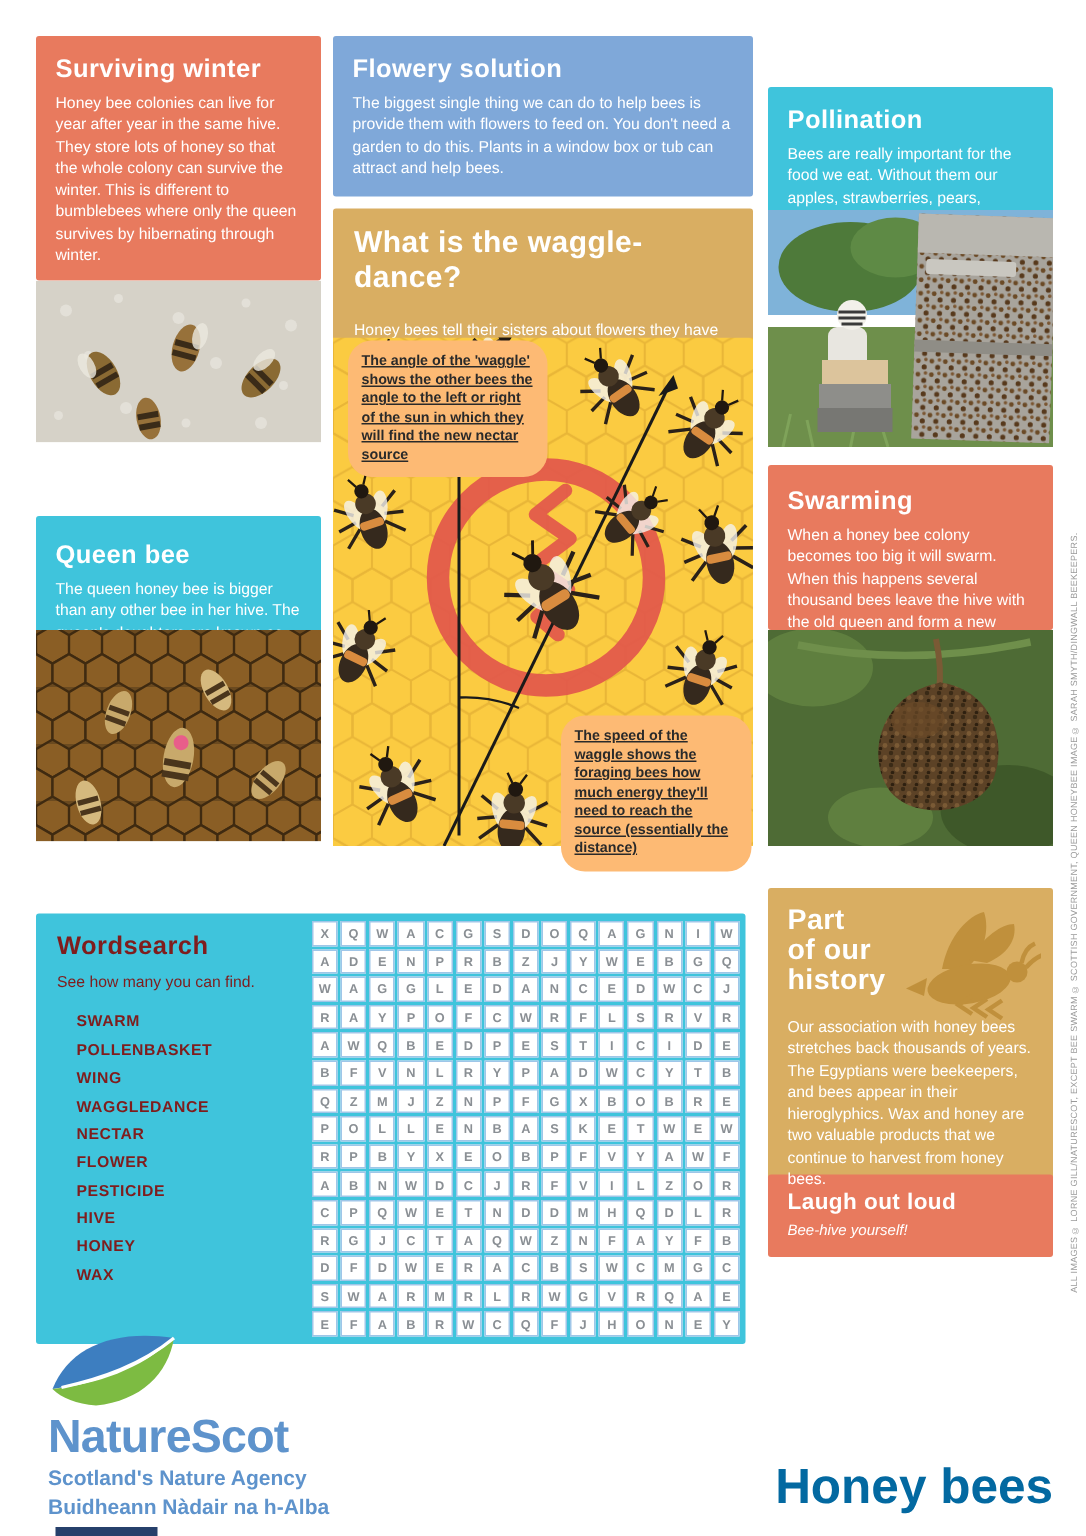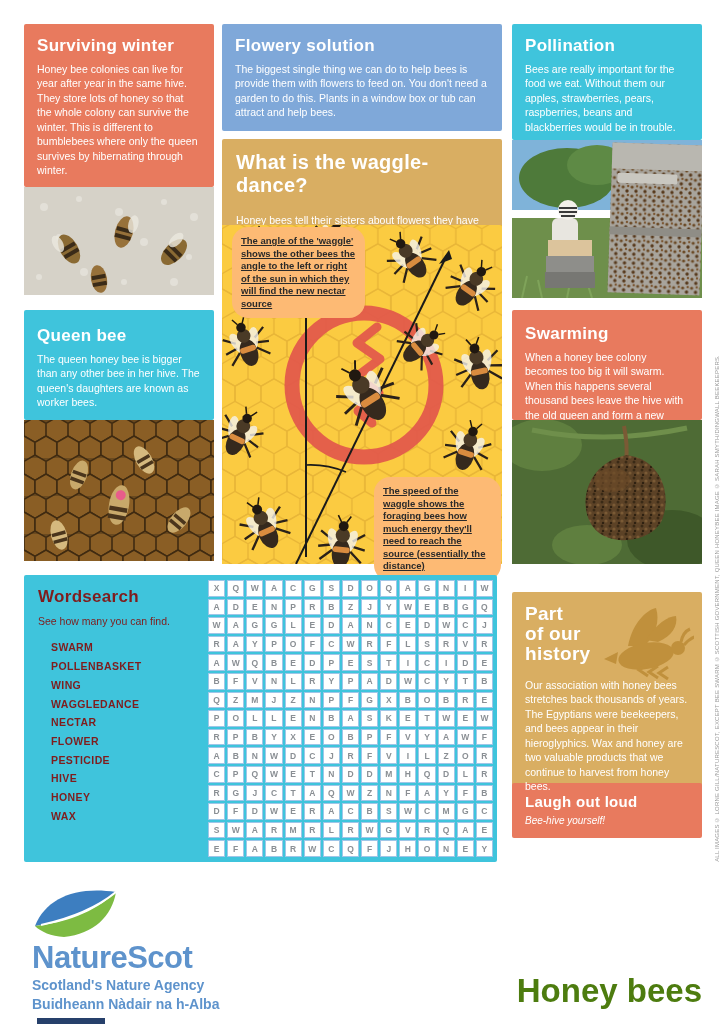--- a/index.html
+++ b/index.html
@@ -2,21 +2,21 @@
 <html><head>
 <meta charset="utf-8">
 <style>
   html,body{margin:0;padding:0;background:#ffffff;}
   .page{position:relative;width:724px;height:1024px;background:#ffffff;
         font-family:"Liberation Sans",sans-serif;overflow:hidden;}
   .card{position:absolute;box-sizing:border-box;color:#fff;padding:12px 13px;border-radius:2px;}
   .card h2{margin:0 0 6px 0;font-size:17px;font-weight:bold;letter-spacing:.3px;}
   .card p{margin:0;font-size:10.5px;line-height:1.38;}
   .orange{background:#E87A5E;}
-  .cyan{background:#3FC4DC;}
+  .cyan{background:#3FC4DC;margin-top:34px;}
   .blue{background:#7FA8D9;}
   .gold{background:#D9AE62;}
   .photo{position:absolute;overflow:hidden;}
   .photo svg{display:block;}
 
   #card-winter{left:24px;top:24px;width:190px;height:163px;}
   #photo-winter{left:24px;top:187px;width:190px;height:108px;}
   #card-flowery{left:222px;top:24px;width:280px;height:107px;}
   #card-pollination{left:512px;top:24px;width:190px;height:116px;}
   #photo-pollination{left:512px;top:140px;width:190px;height:158px;}
@@ -56,21 +56,21 @@
   #card-laugh p{font-size:10px;line-height:1.3;margin-bottom:4px;}
   #laugh-answer{font-style:italic;}
 
   #credits{position:absolute;right:4px;bottom:162px;writing-mode:vertical-rl;
            transform:rotate(180deg);font-size:6px;color:#9a9a9a;letter-spacing:.2px;}
 
   #logo{position:absolute;left:32px;top:886px;width:250px;}
   #logo-mark{display:block;}
   #logo-word{font-size:31px;font-weight:bold;color:#5E93CC;letter-spacing:-.5px;margin-top:2px;}
   #logo-tag1,#logo-tag2{font-size:14px;font-weight:bold;color:#5E93CC;line-height:1.35;}
-  #poster-title{position:absolute;right:22px;top:972px;font-size:33px;font-weight:bold;color:#4d7c0f;}
+  #poster-title{position:absolute;right:22px;top:972px;font-size:33px;font-weight:bold;color:#0369a1;}
   #bottom-bar{position:absolute;left:37px;bottom:0;width:68px;height:6px;background:#26406B;}
 </style>
 </head>
 <body>
 
 <div class="page">
 
   <section class="card orange" id="card-winter">
     <h2>Surviving winter</h2>
     <p>Honey bee colonies can live for year after year in the same hive. They store lots of honey so that the whole colony can survive the winter. This is different to bumblebees where only the queen survives by hibernating through winter.</p>

